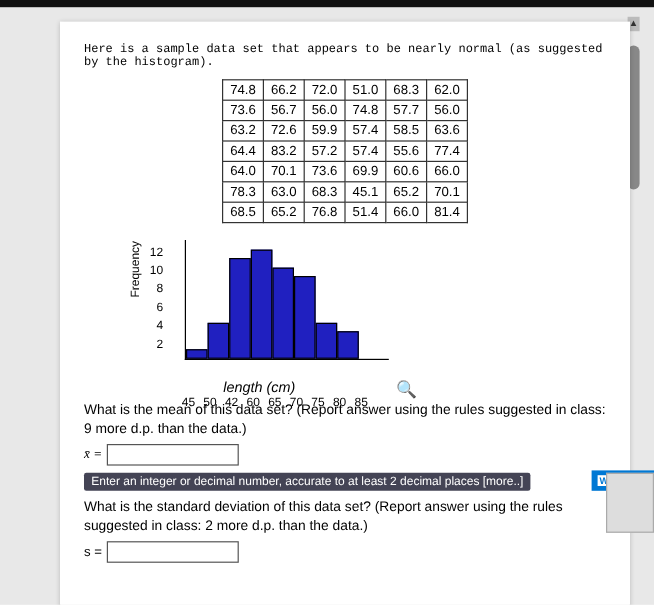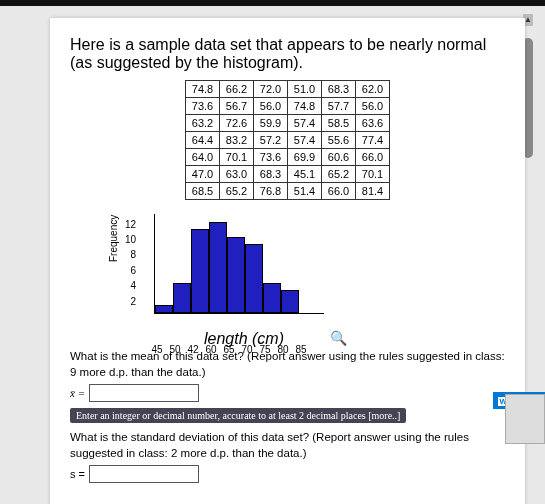--- a/index.html
+++ b/index.html
@@ -13,21 +13,21 @@
       position: relative;
     }
     .page {
       background: #fff;
       margin: 12px 20px 0 50px;
       padding: 18px 20px;
       min-height: 500px;
       box-shadow: 0 0 4px rgba(0,0,0,0.2);
       position: relative;
     }
-    .intro { margin-bottom: 8px; font-size: 16px; }
+    .intro { margin-bottom: 8px; font-size: 10px; font-family: Liberation Mono, monospace; }
     .data-table {
       margin: 0 auto 12px;
       border-collapse: collapse;
       font-size: 11px;
     }
     .data-table td {
       border: 1px solid #333;
       padding: 2px 0;
       text-align: center;
       min-width: 34px;
@@ -79,23 +79,23 @@
       display: flex;
     }
     .x-ticks span { 
       display: inline-block; 
       width: 18px; 
       text-align: center;
       margin-top: 28px;
     }
     .x-label {
       position: absolute;
-      left: 74px;
+      left: 56px;
       top: 118px;
-      font-size: 16px;
+      font-size: 12px;
       font-style: italic;
     }
     .magnify {
       position: absolute;
       left: 200px;
       top: 118px;
       color: #888;
       font-size: 14px;
     }
     .question { font-size: 11.5px; margin: 6px 0 4px; line-height: 1.4; }
@@ -108,21 +108,20 @@
       padding: 1px 3px;
     }
     .tooltip {
       background: #445;
       color: #fff;
       font-size: 10px;
       padding: 2px 6px;
       display: inline-block;
       margin-top: 2px;
       border-radius: 2px;
-      font-family: Liberation Serif, serif;
     }
     .xbar { font-family: 'Times New Roman', serif; font-style: italic;}
     .sidebar-thumb {
       position: absolute;
       right: 0;
       bottom: 60px;
       width: 40px;
       height: 50px;
       background: #ddd;
       border: 1px solid #aaa;
@@ -216,21 +215,21 @@
         </tr>
         <tr>
           <td>64.0</td>
           <td>70.1</td>
           <td>73.6</td>
           <td>69.9</td>
           <td>60.6</td>
           <td>66.0</td>
         </tr>
         <tr>
-          <td>47.0</td>
+          <td>78.3</td>
           <td>63.0</td>
           <td>68.3</td>
           <td>45.1</td>
           <td>65.2</td>
           <td>70.1</td>
         </tr>
         <tr>
           <td>68.5</td>
           <td>65.2</td>
           <td>76.8</td>

